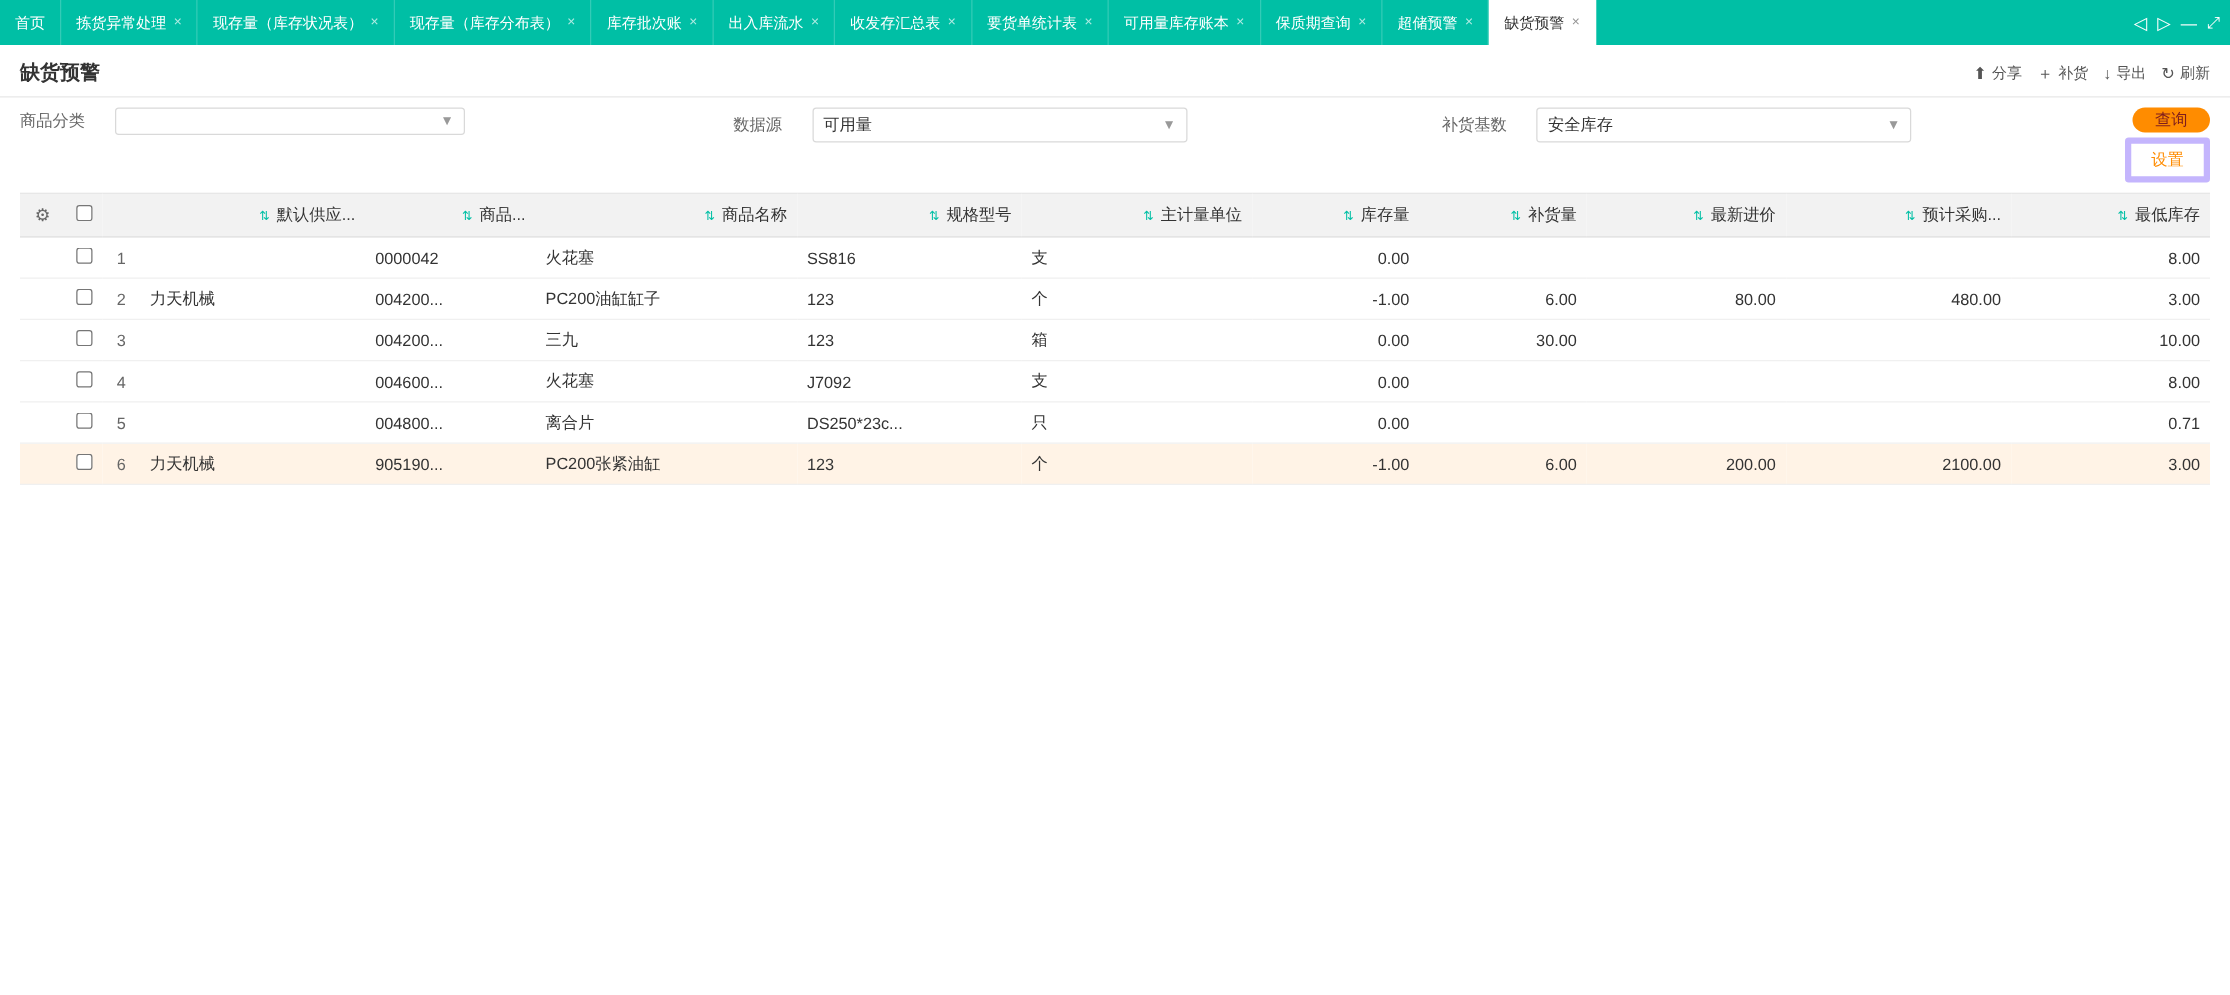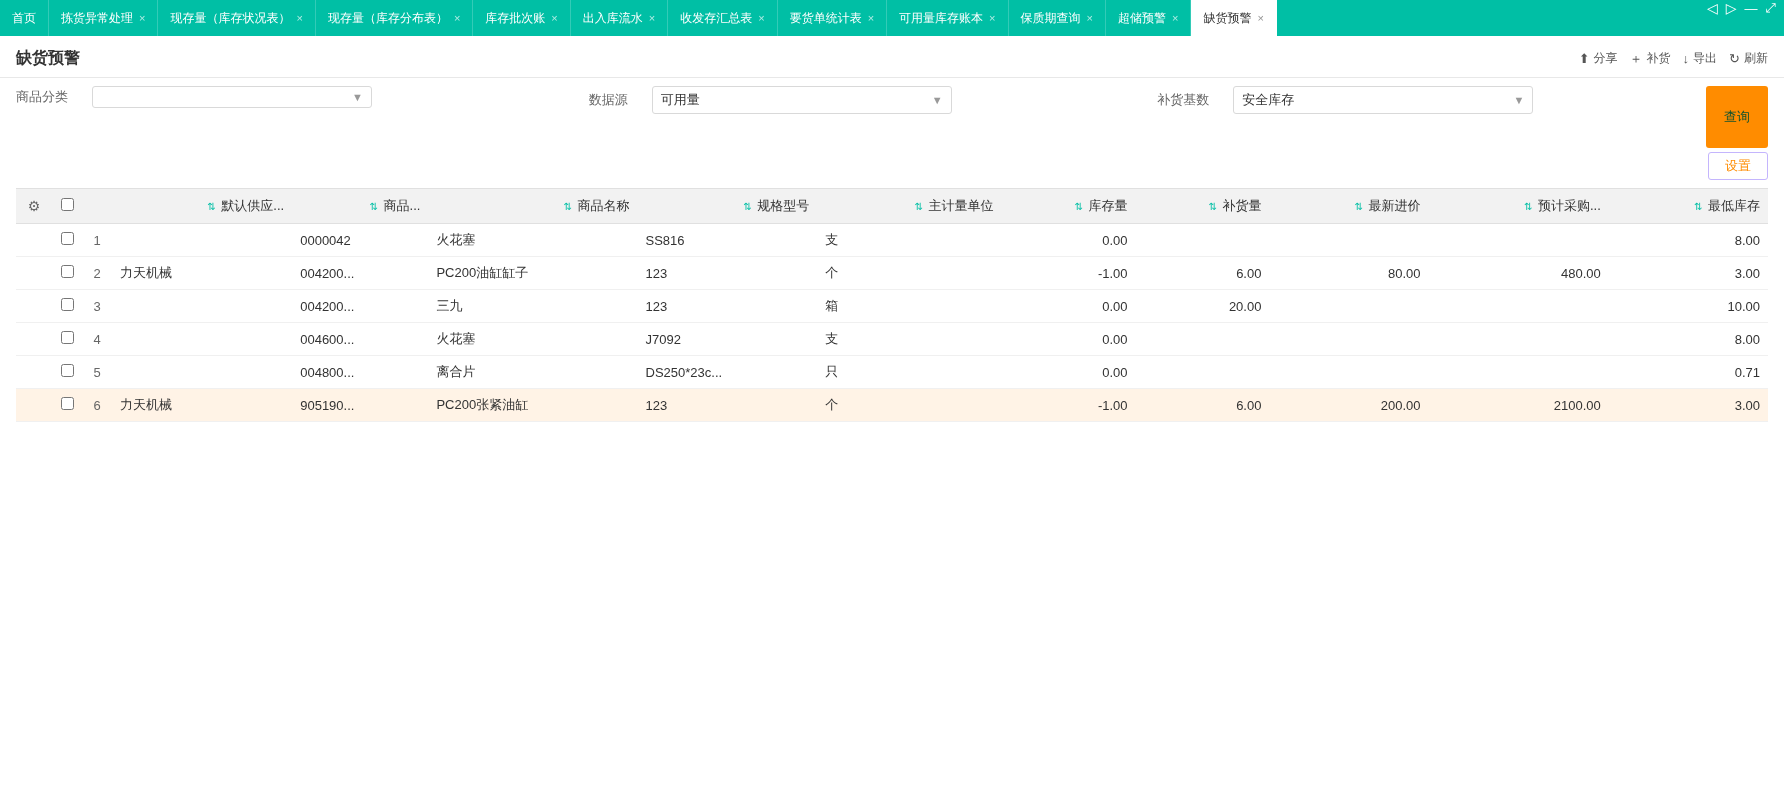--- a/index.html
+++ b/index.html
@@ -1,21 +1,21 @@
 <!DOCTYPE html>
 <html><head>
   <meta charset="utf-8">
   <style>
     * { box-sizing: border-box; margin: 0; padding: 0; }
     body { font-family: 'Microsoft YaHei', SimSun, sans-serif; font-size: 13px; background: #f5f5f5; color: #333; }
 
     
     .tab-bar {
       display: flex;
-      align-items: flex-start;
+      align-items: center;
       background: #00bfa5;
       height: 36px;
       overflow: hidden;
     }
     .tab-item {
       display: flex;
       align-items: center;
       padding: 0 12px;
       height: 100%;
       color: #fff;
@@ -127,31 +127,31 @@
     .filter-select .arrow {
       color: #999;
       font-size: 11px;
       margin-left: 4px;
     }
     .filter-select-wide {
       min-width: 300px;
     }
     .btn-query {
       background: #ff8c00;
-      color: #14532d;
+      color: #7f1d1d;
       border: none;
-      border-radius: 3px;
-      padding: 22px 18px;
+      border-radius: 14px;
+      padding: 1px 18px;
       cursor: pointer;
       font-size: 13px;
     }
     .btn-settings {
       background: #fff;
       color: #ff8c00;
-      border: 1px solid #c4b5fd;
+      border: 5px solid #c4b5fd;
       border-radius: 3px;
       padding: 4px 16px;
       cursor: pointer;
       font-size: 13px;
     }
 
     
     .table-container {
       padding: 0 16px;
       overflow-x: auto;
@@ -444,21 +444,21 @@
       <td class="checkbox-cell">
         <input type="checkbox" style="">
       </td>
       <td class="row-num">3</td>
       <td></td>
       <td>004200...</td>
       <td>三九</td>
       <td>123</td>
       <td>箱</td>
       <td class="num-cell">0.00</td>
-      <td class="num-cell">20.00</td>
+      <td class="num-cell">30.00</td>
       <td class="num-cell"></td>
       <td class="num-cell"></td>
       <td class="num-cell">10.00</td>
     </tr>
           <tr>
       <td class="gear-cell"></td>
       <td class="checkbox-cell">
         <input type="checkbox" style="">
       </td>
       <td class="row-num">4</td>

